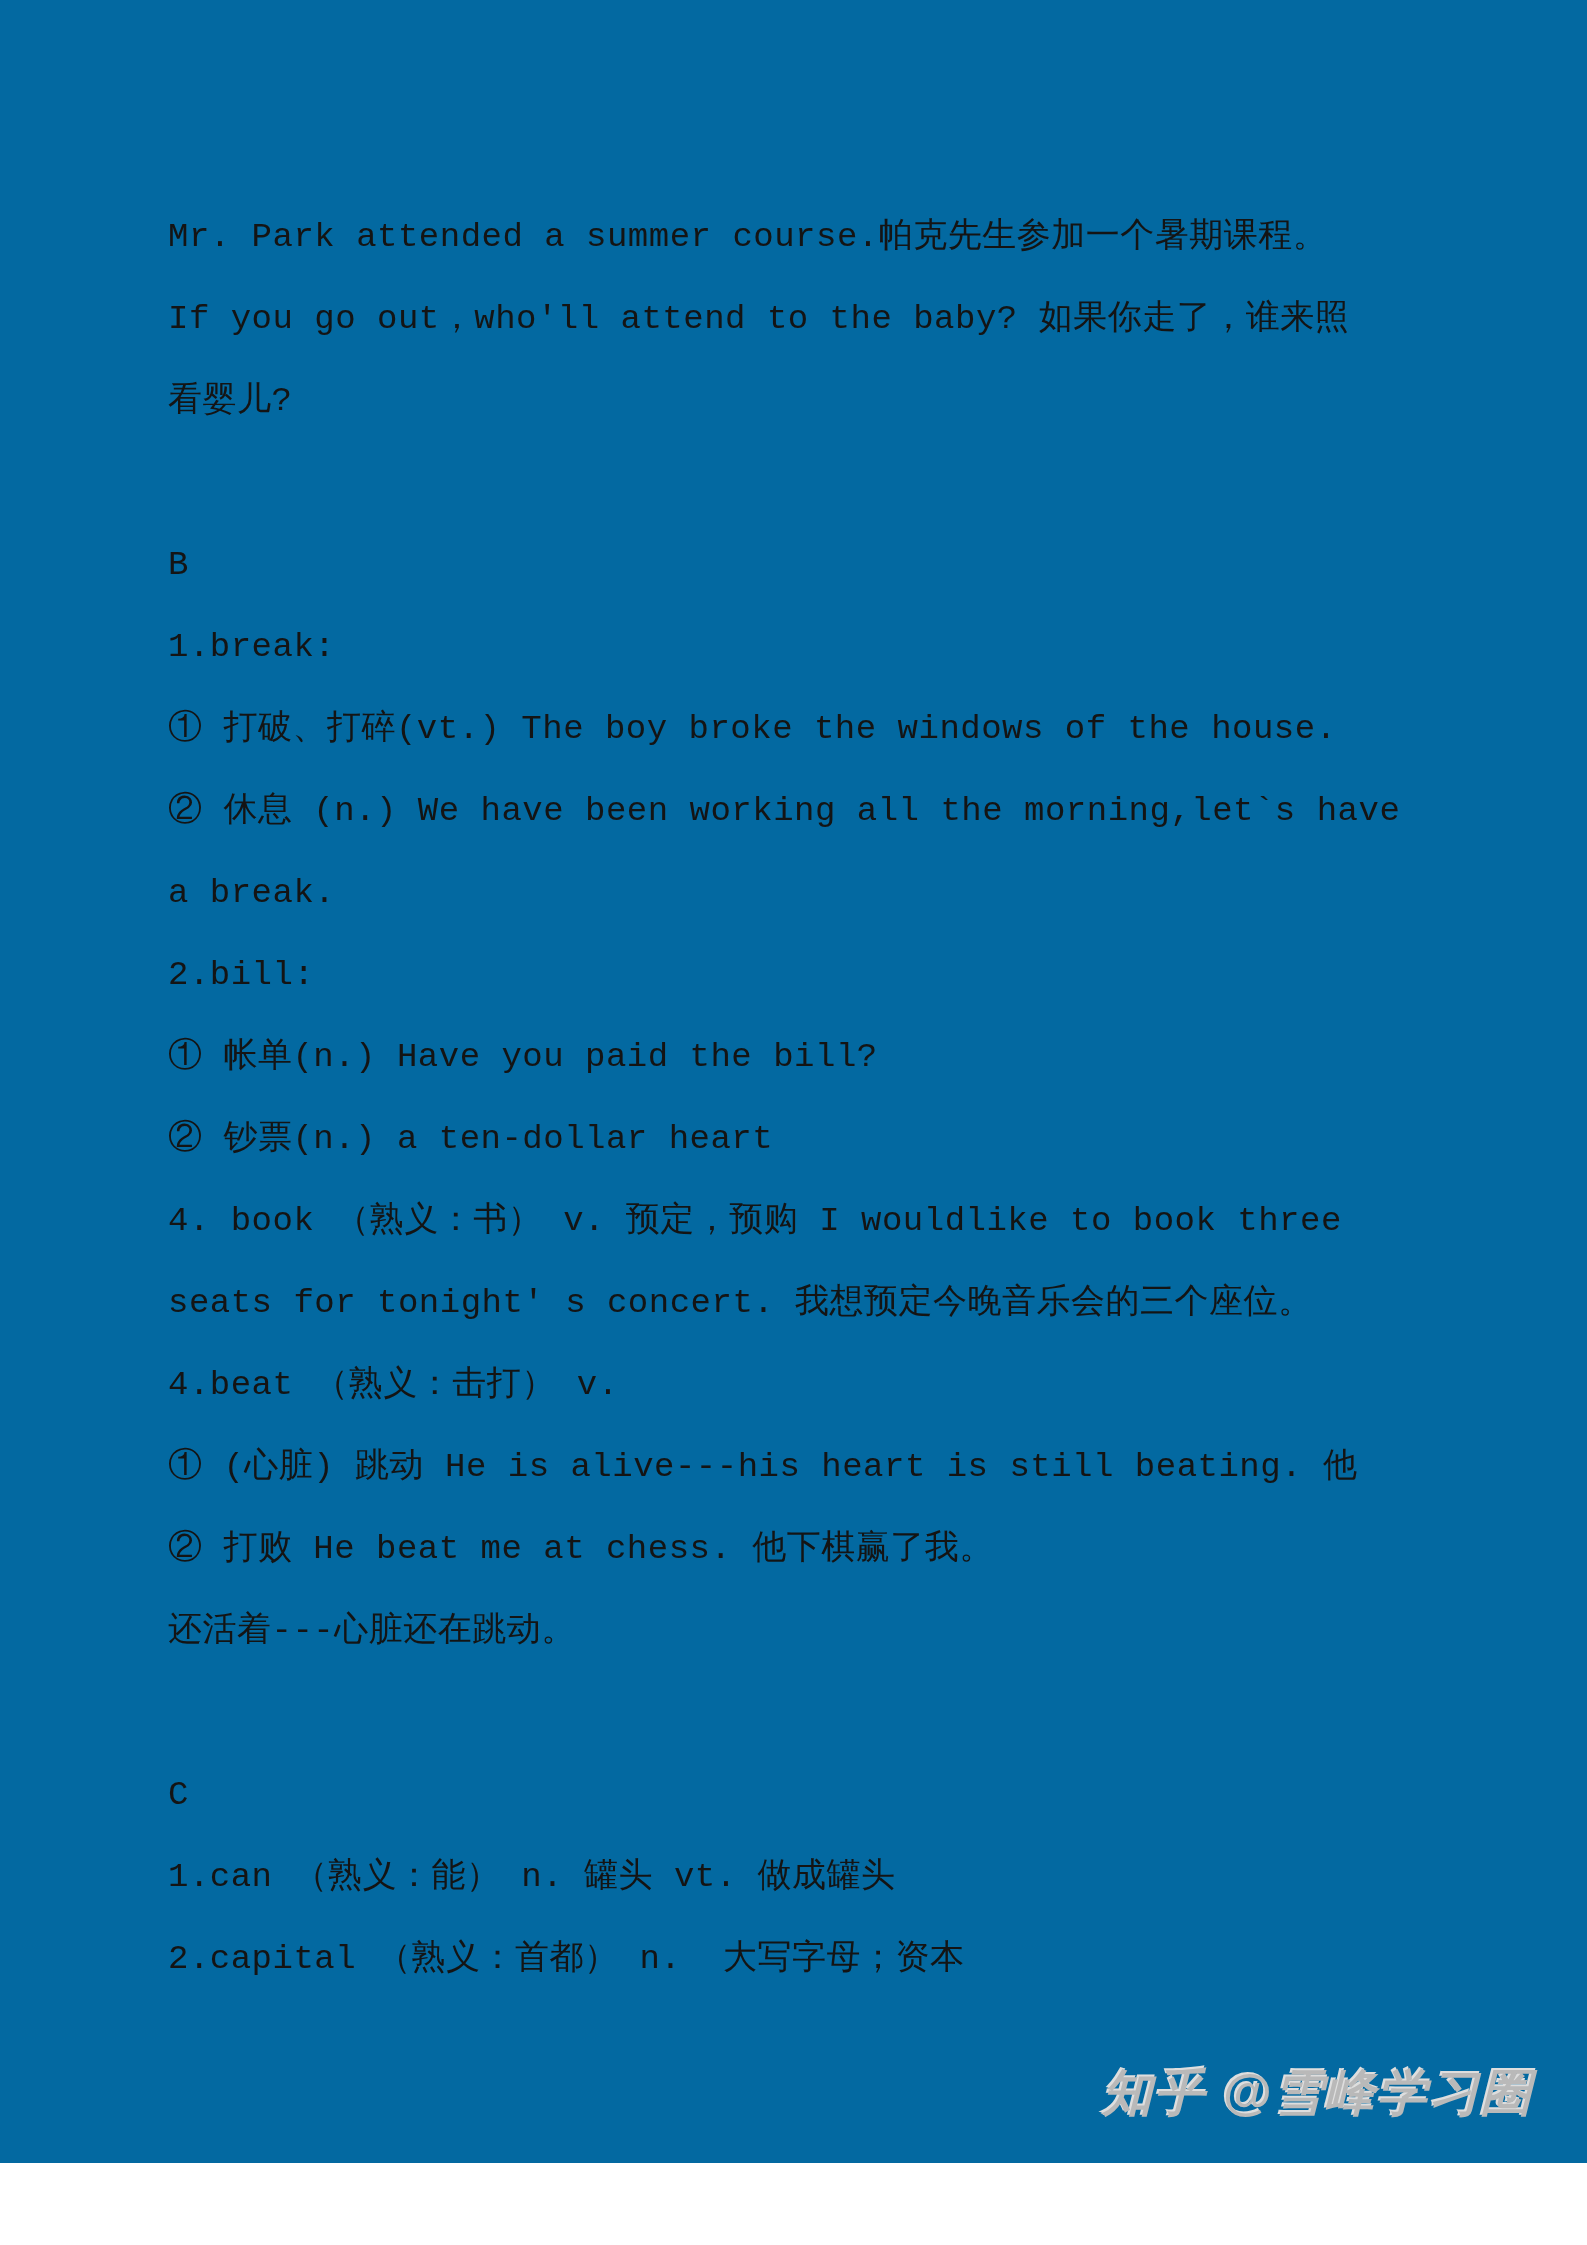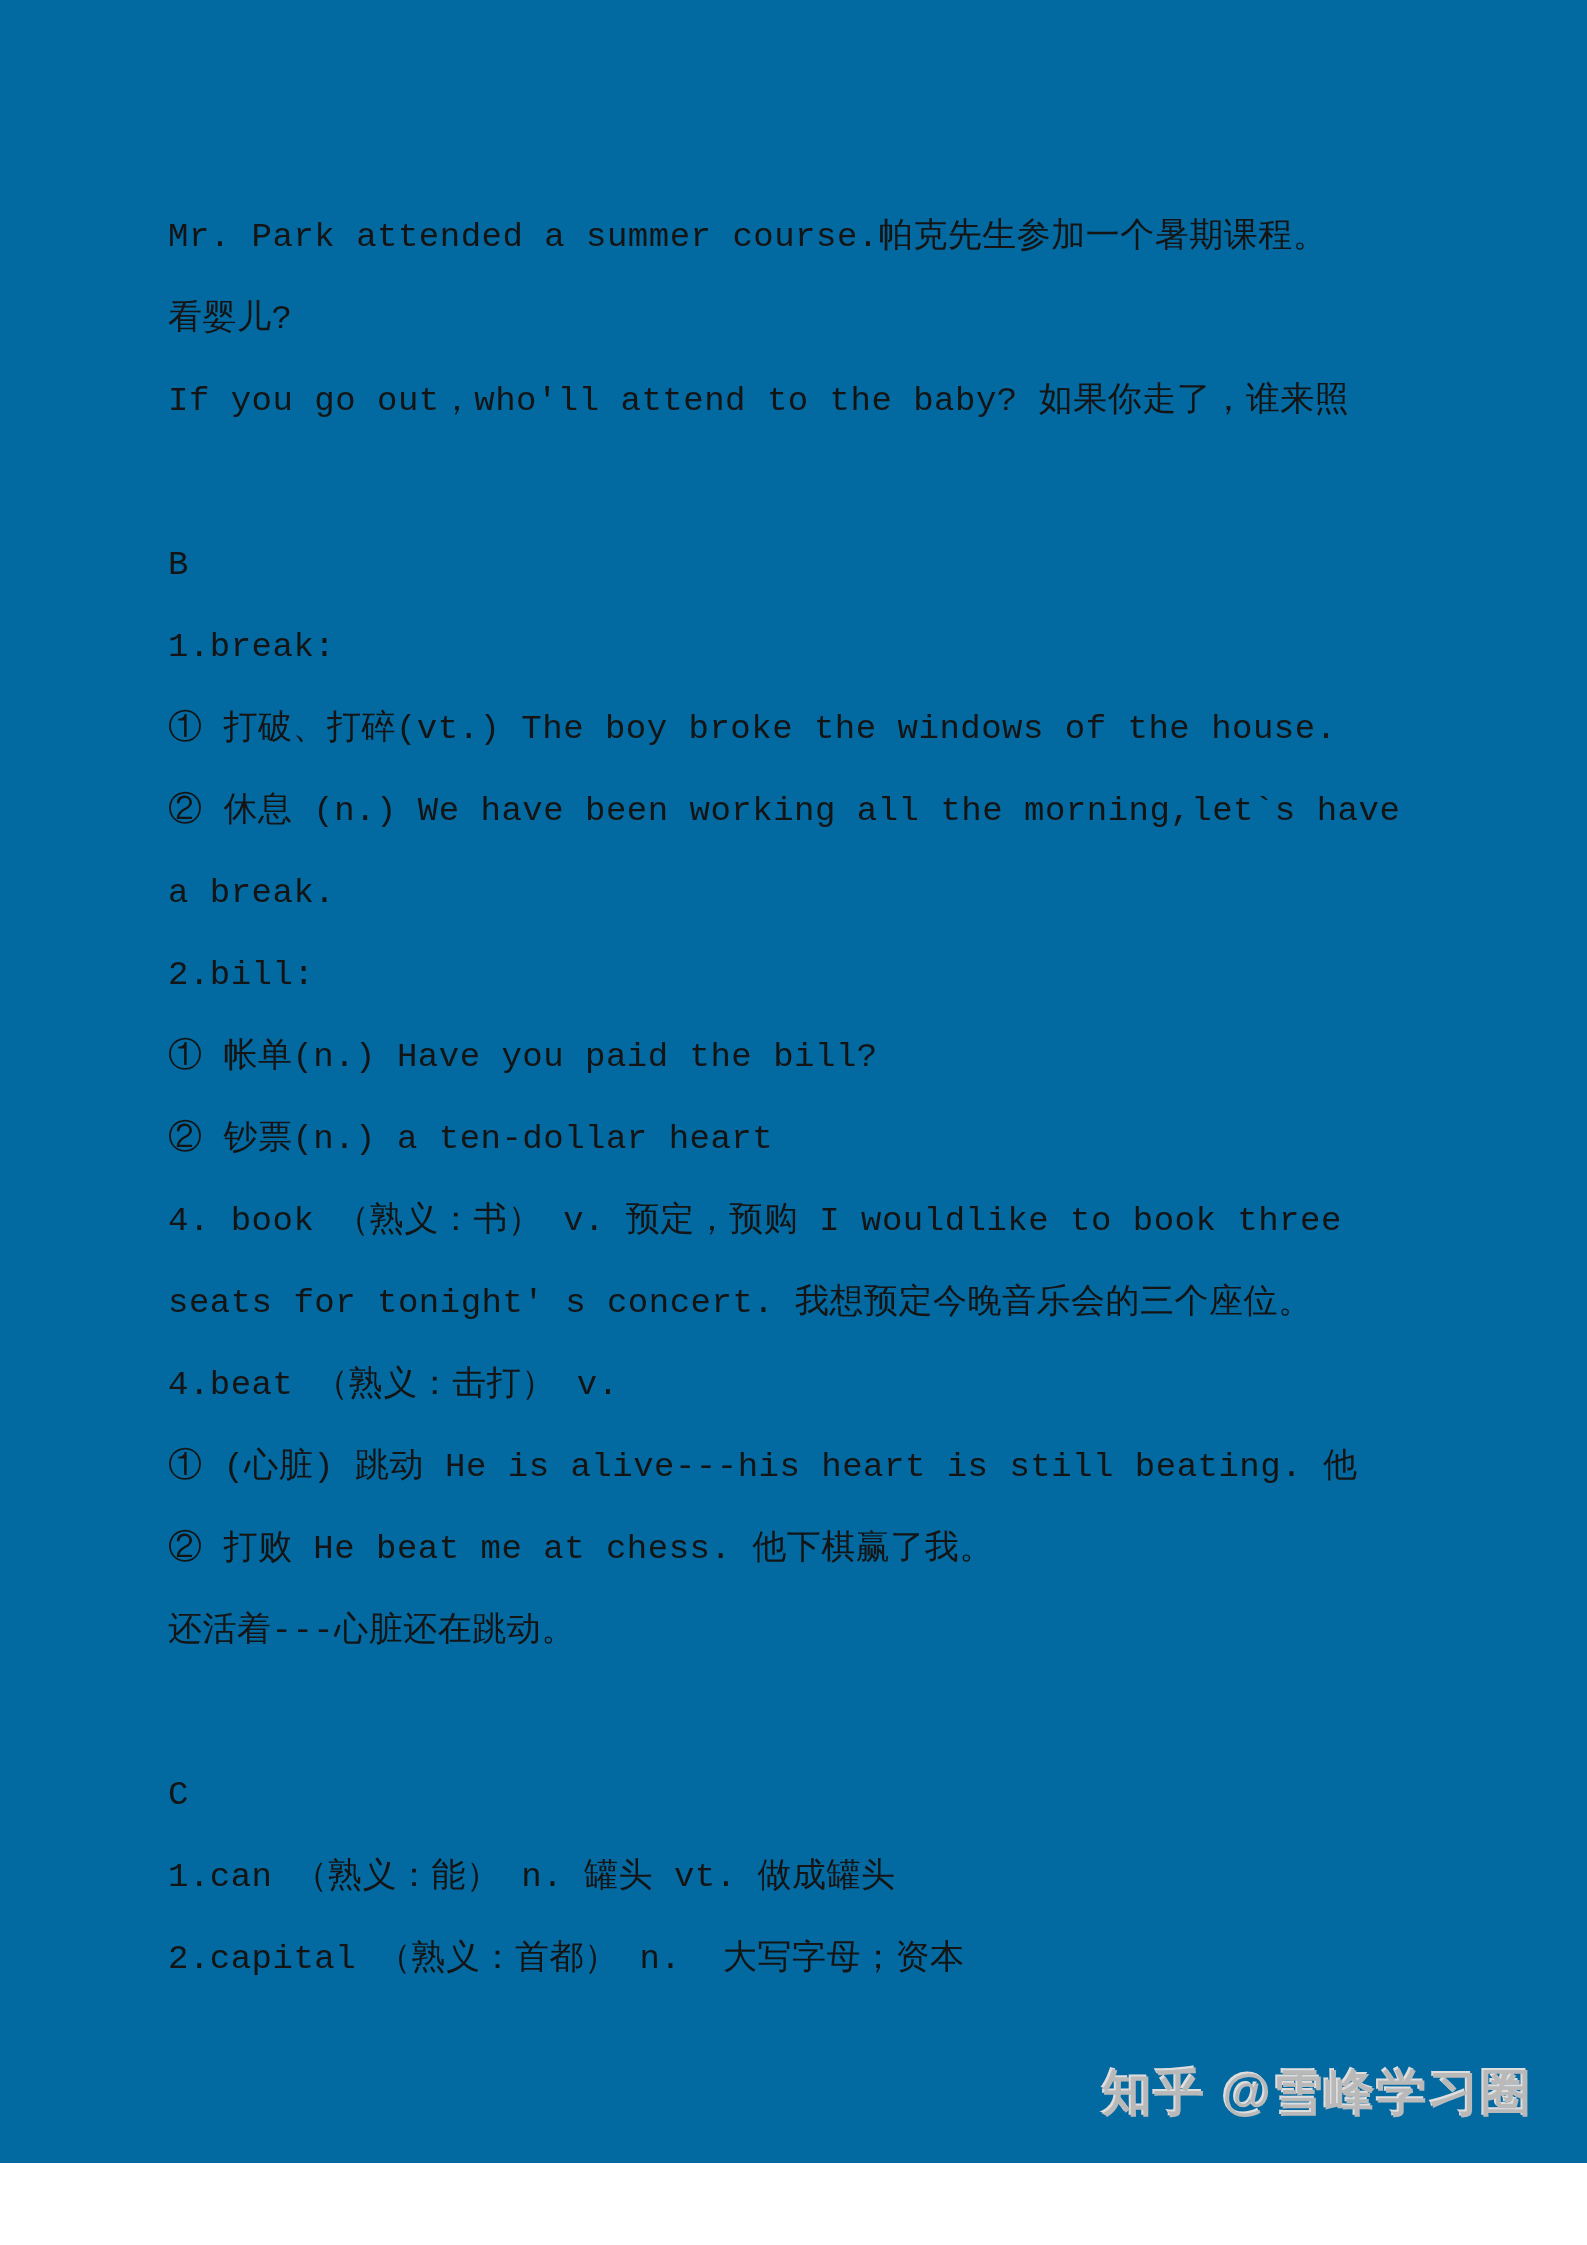--- a/index.html
+++ b/index.html
@@ -32,30 +32,31 @@
   .watermark {
     position: absolute;
     right: 54px;
     bottom: 36px;
     font-size: 50px;
     letter-spacing: 2px;
     color: #b9b9b9; 
     text-shadow: -2px -2px 0 #dedede;
     font-family: "Liberation Sans", sans-serif;
     font-weight: bold;
+    font-style: italic;
   }
 </style>
 </head>
 <body>
 
 <div class="page">
   <div class="doc-text">
     <div class="line">Mr. Park attended a summer course.帕克先生参加一个暑期课程。</div>
+    <div class="line">If you go out，who'll attend to the baby? 如果你走了，谁来照</div>
     <div class="line">看婴儿?</div>
-    <div class="line">If you go out，who'll attend to the baby? 如果你走了，谁来照</div>
     <div class="line"></div>
     <div class="line">B</div>
     <div class="line">1.break:</div>
     <div class="line">① 打破、打碎(vt.) The boy broke the windows of the house.</div>
     <div class="line">② 休息 (n.) We have been working all the morning,let`s have</div>
     <div class="line">a break.</div>
     <div class="line">2.bill:</div>
     <div class="line">① 帐单(n.) Have you paid the bill?</div>
     <div class="line">② 钞票(n.) a ten-dollar heart</div>
     <div class="line">4. book （熟义：书） v. 预定，预购 I wouldlike to book three</div>

